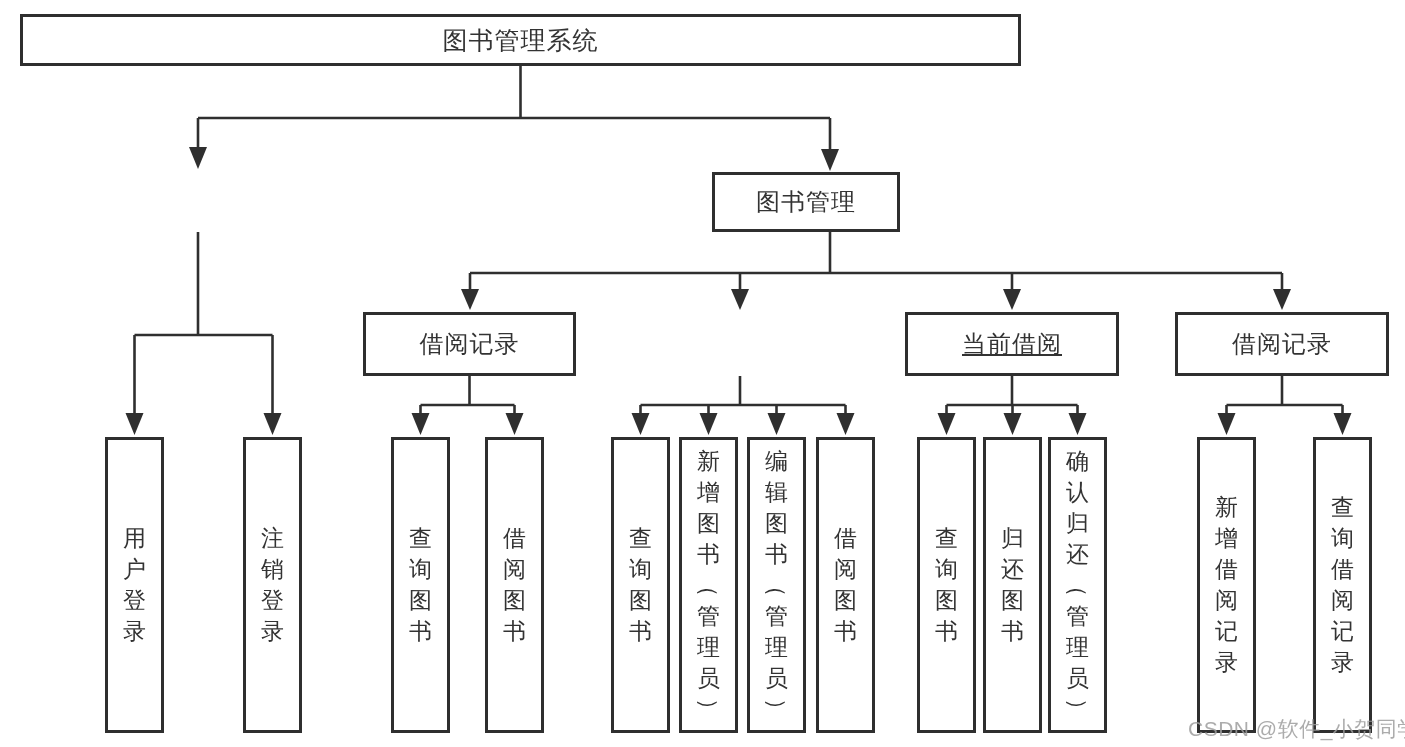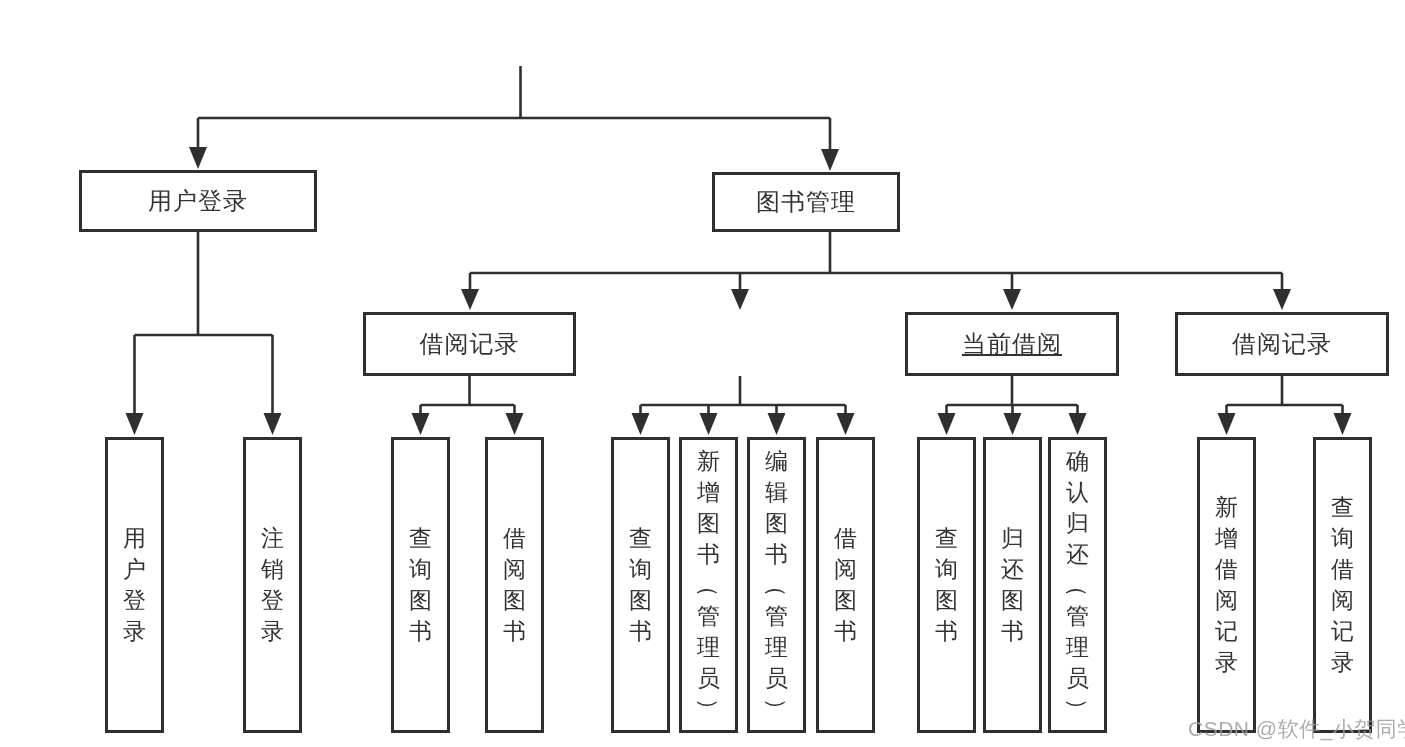--- a/index.html
+++ b/index.html
@@ -146,22 +146,22 @@
     <g>
       <path d="M1282,376 V406"></path>
       <path d="M1226.5,405 H1342.5"></path>
       <path d="M1226.5,405 V414"></path>
       <polygon points="1217.5,413 1235.5,413 1226.5,435"></polygon>
       <path d="M1342.5,405 V414"></path>
       <polygon points="1333.5,413 1351.5,413 1342.5,435"></polygon>
     </g>
   </svg>
 
-
-  <div class="box hbox n-user-login">用户登录</div>
+  <div class="box hbox title-box n-root">图书管理系统</div>
+
   <div class="box hbox n-book-mgmt">图书管理</div>
 
   <div class="box hbox n-new-book-rec">借阅记录</div>
   <div class="box hbox n-current-borrow">当前借阅</div>
   <div class="box hbox n-borrow-records">借阅记录</div>
 
   <div class="box vbox vb n-leaf-user-login">
       <span class="vchar">用</span>
       <span class="vchar">户</span>
       <span class="vchar">登</span>

